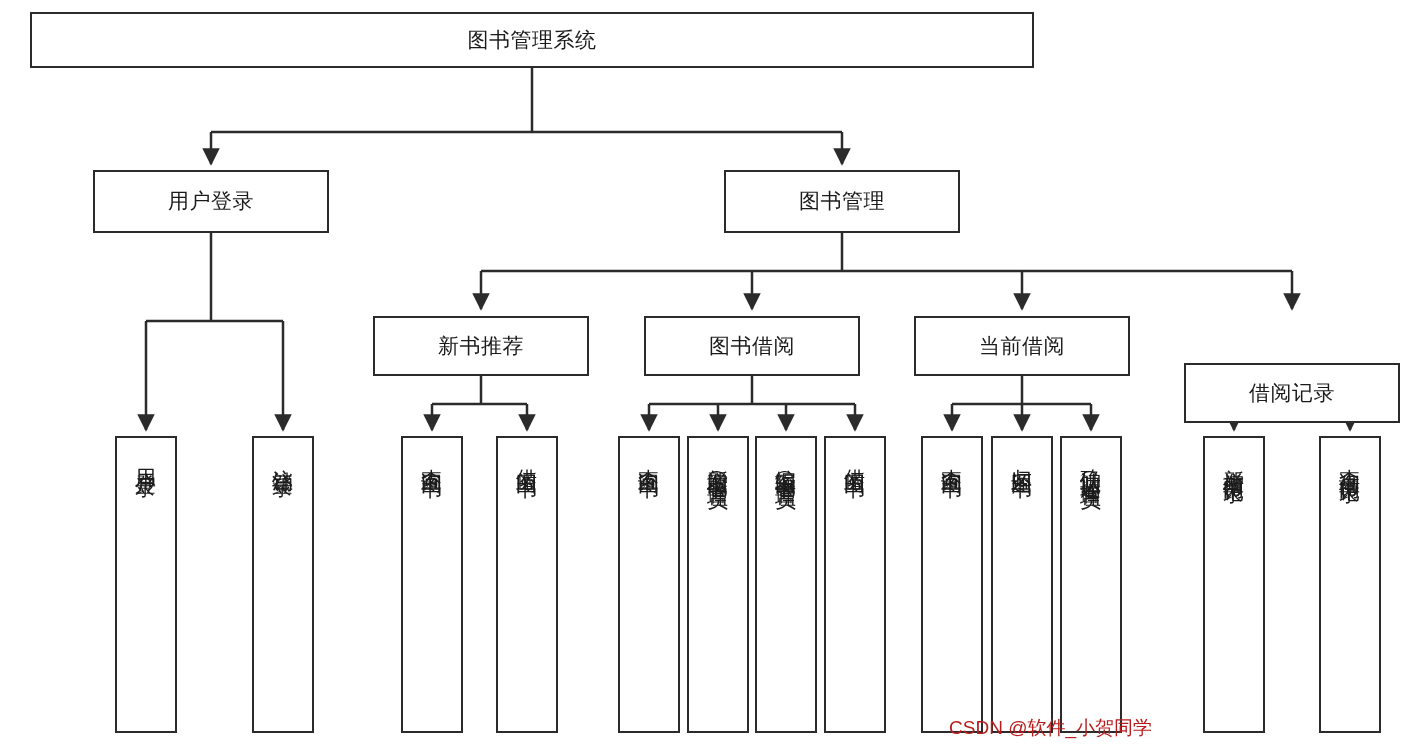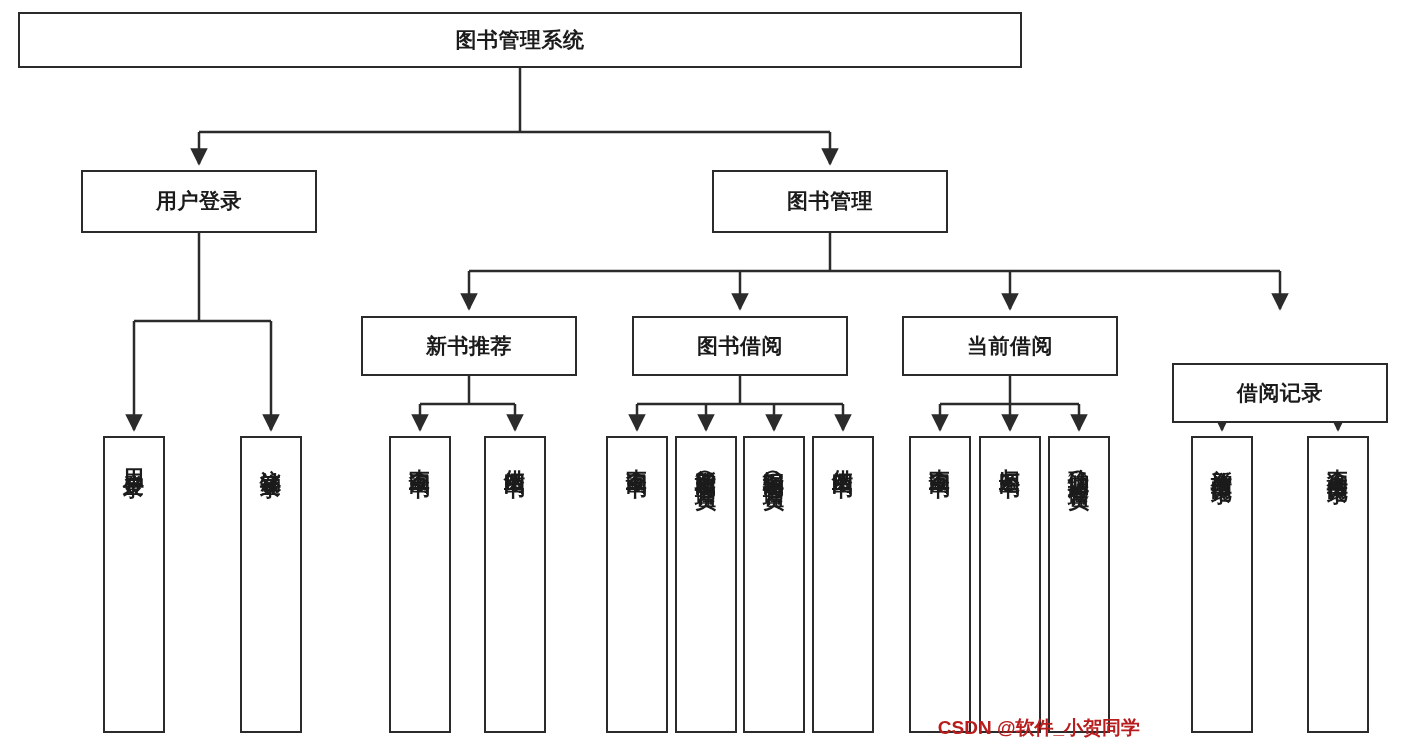--- a/index.html
+++ b/index.html
@@ -9,24 +9,23 @@
   }
   body {
     width: 1405px;
     height: 747px;
     font-family: "Liberation Sans", "DejaVu Sans", sans-serif;
     overflow: hidden;
     position: relative;
   }
   #diagram-root {
     position: absolute;
-    left: 0; top: 0;
+    left: 12px; top: 0;
     width: 1148px;
     height: 747px;
-    font-weight: bold;
   }
   .node-box {
     position: absolute;
     box-sizing: border-box;
     border: 2.5px solid #2b2b2b;
     background: #ffffff;
     display: flex;
     align-items: center;
     justify-content: center;
     color: #1a1a1a;

